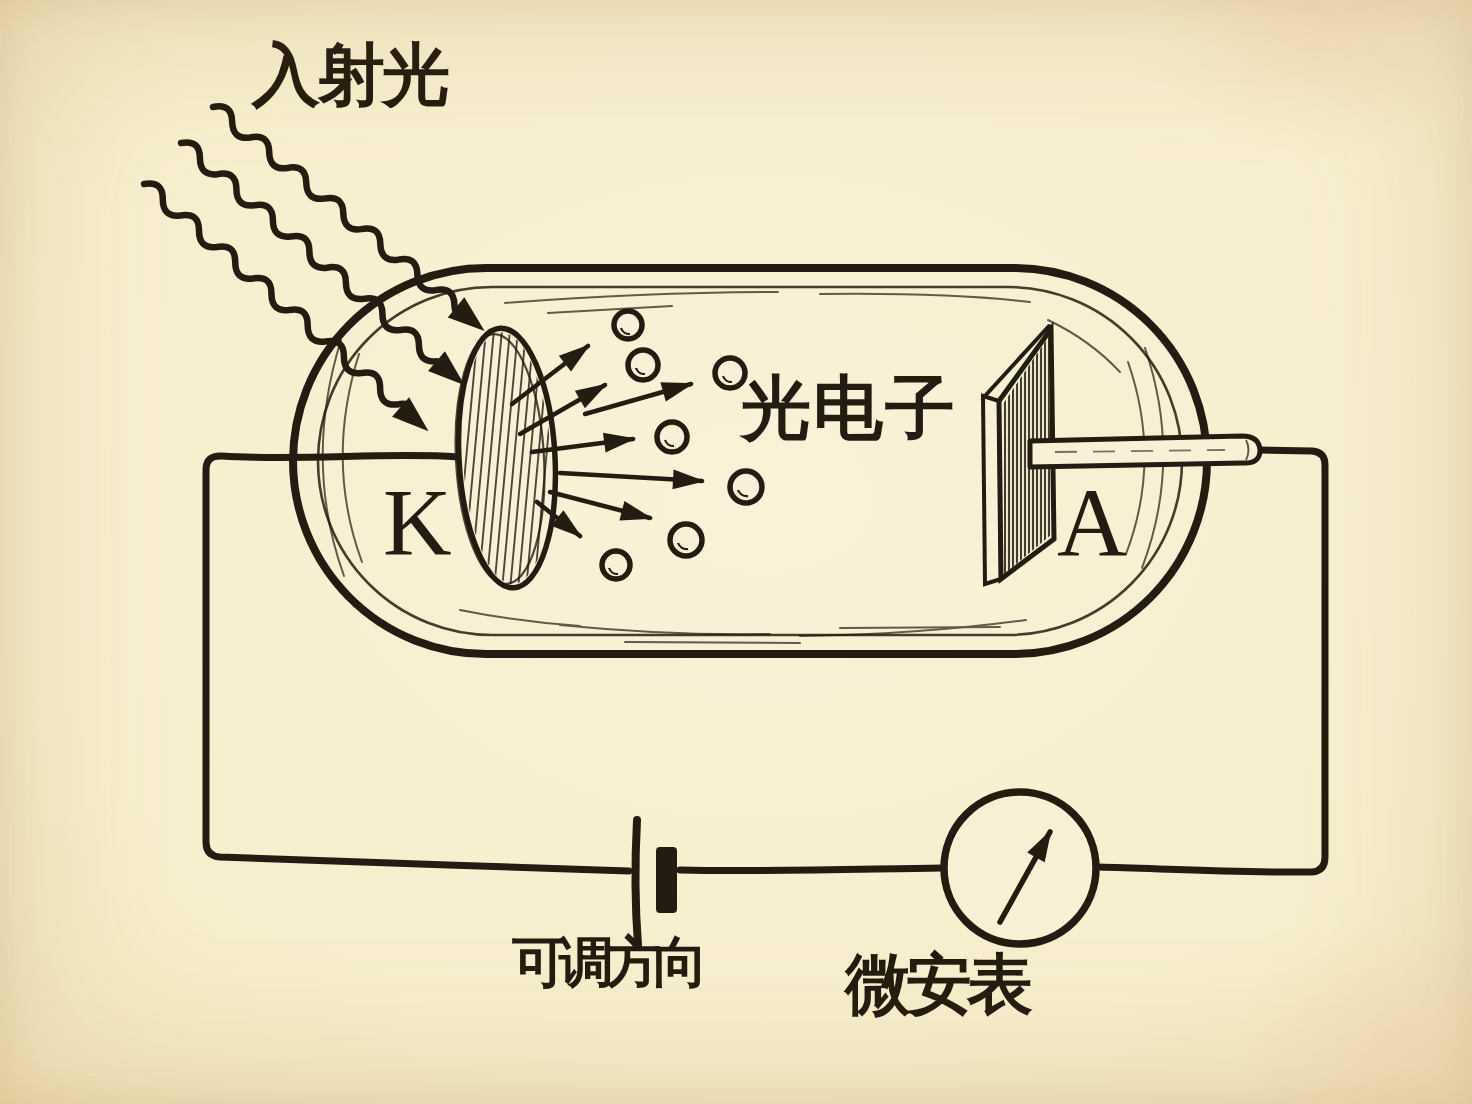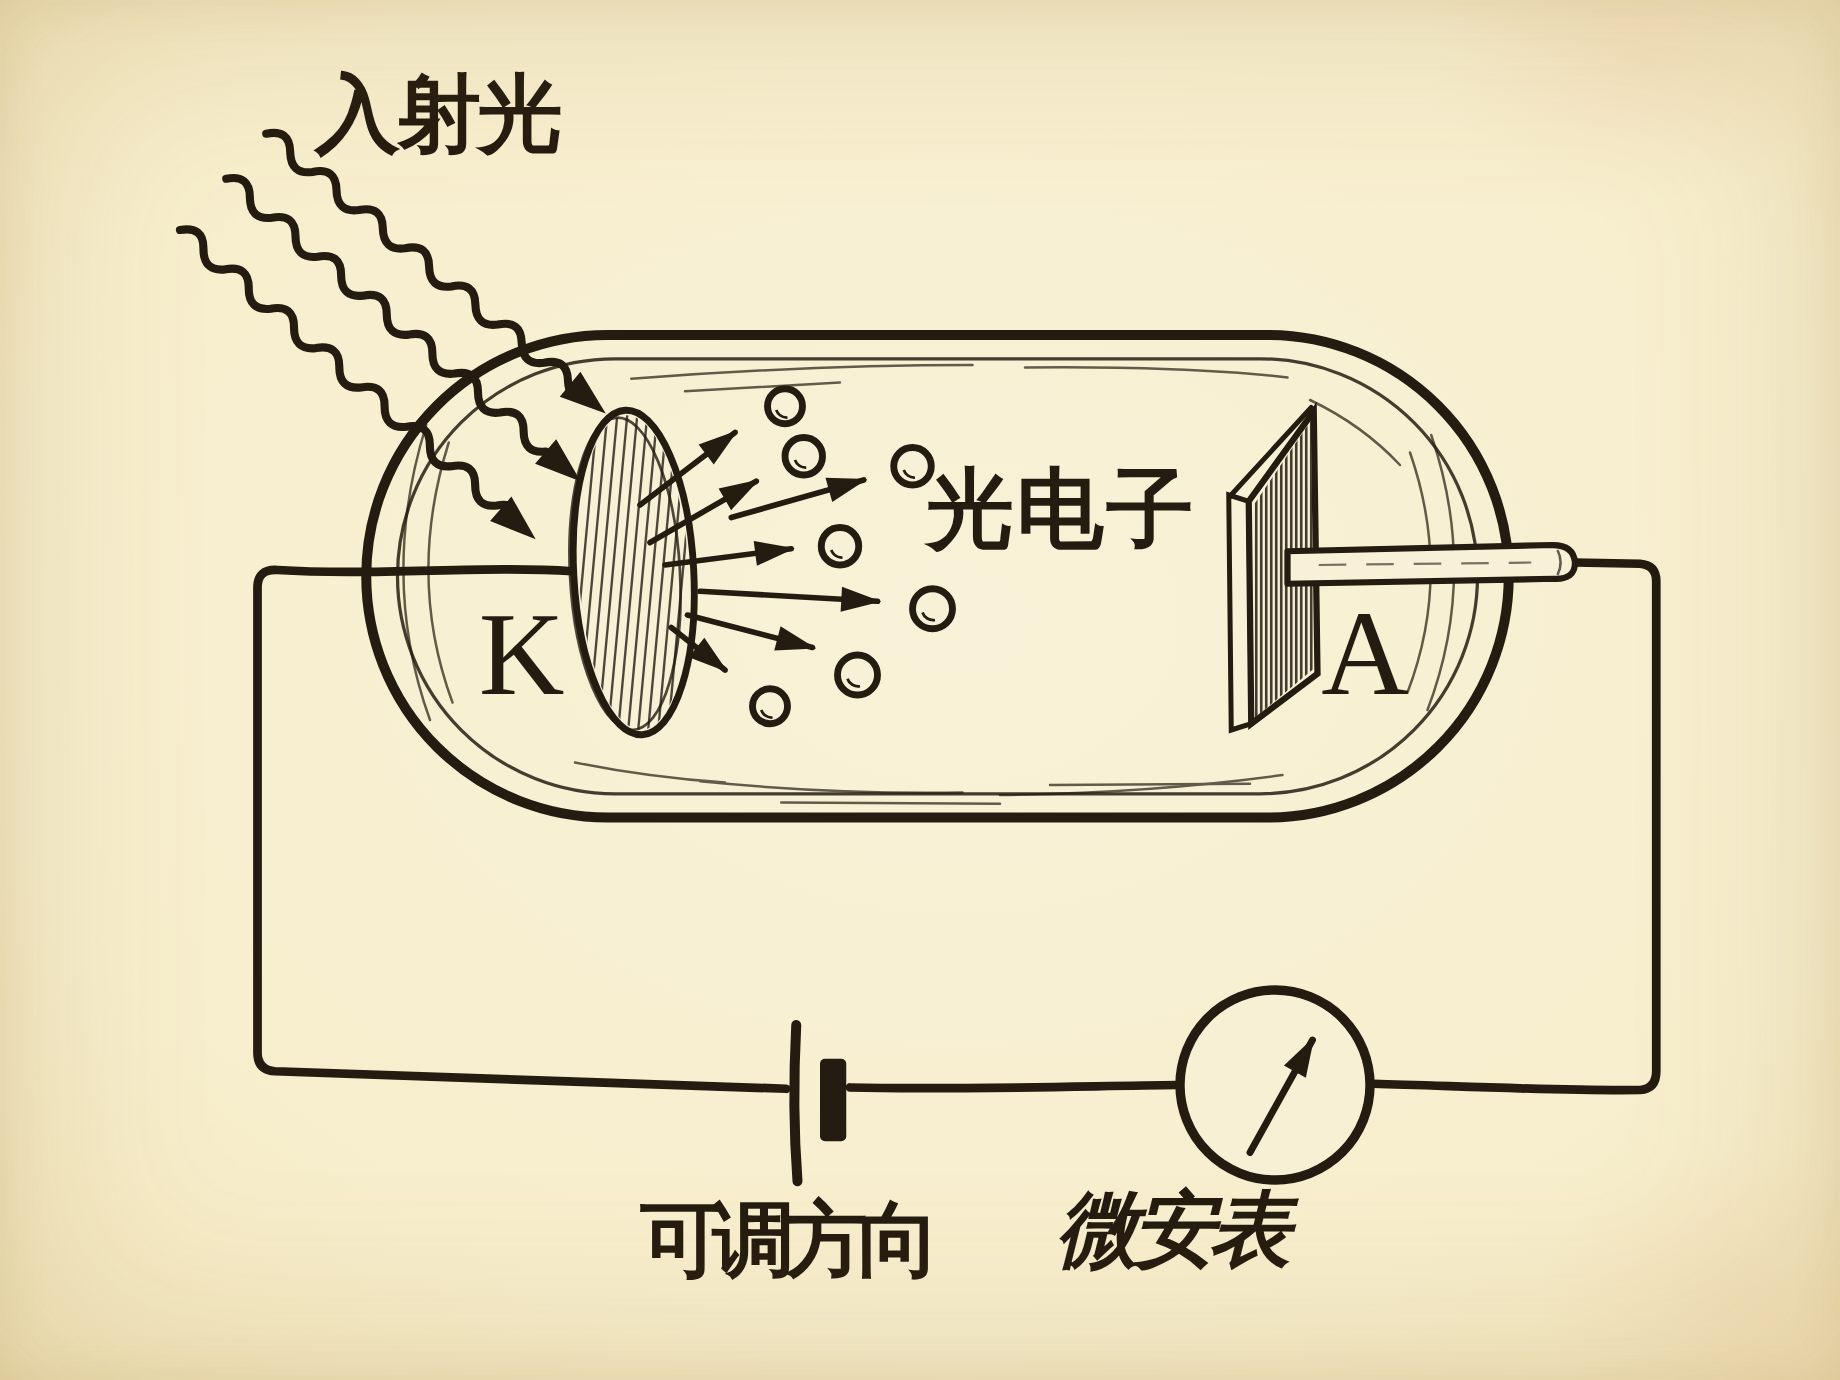--- a/index.html
+++ b/index.html
@@ -18,26 +18,26 @@
     content:"";position:absolute;inset:0;pointer-events:none;
     box-shadow:inset 0 0 170px rgba(150,110,40,0.20), inset 0 0 40px rgba(150,110,40,0.10);
   }
   svg{position:absolute;inset:0;}
   .label{
     position:absolute;color:#241c10;line-height:1.05;white-space:nowrap;
     font-family:"Liberation Serif","DejaVu Serif",serif;
   }
   .cjk{font-weight:700;}
   .latin{font-weight:400;}
-  .lbl-incident{left:252px;top:56px;font-size:68px;letter-spacing:-3px;}
+  .lbl-incident{left:252px;top:40px;font-size:68px;letter-spacing:-3px;}
   .lbl-photo{left:741px;top:372px;font-size:70px;letter-spacing:2px;}
   .lbl-k{left:383px;top:474px;font-size:95px;}
   .lbl-a{left:1057px;top:472px;font-size:97px;}
-  .lbl-batt{left:512px;top:958px;font-size:66px;letter-spacing:-8px;}
-  .lbl-amm{left:845px;top:950px;font-size:66px;letter-spacing:-5px;font-style:italic;}
+  .lbl-batt{left:512px;top:934px;font-size:55px;letter-spacing:-8px;}
+  .lbl-amm{left:845px;top:950px;font-size:66px;letter-spacing:-5px;}
 </style>
 </head>
 <body>
 
 <div class="paper">
 
 <svg width="1472" height="1104" viewBox="0 0 1472 1104">
   <defs>
     <marker id="ah" markerUnits="userSpaceOnUse" markerWidth="36" markerHeight="26" refX="30" refY="13" orient="auto">
       <path d="M1,3 L33,13 L1,23 Z" fill="#241c10" stroke="none"></path>

